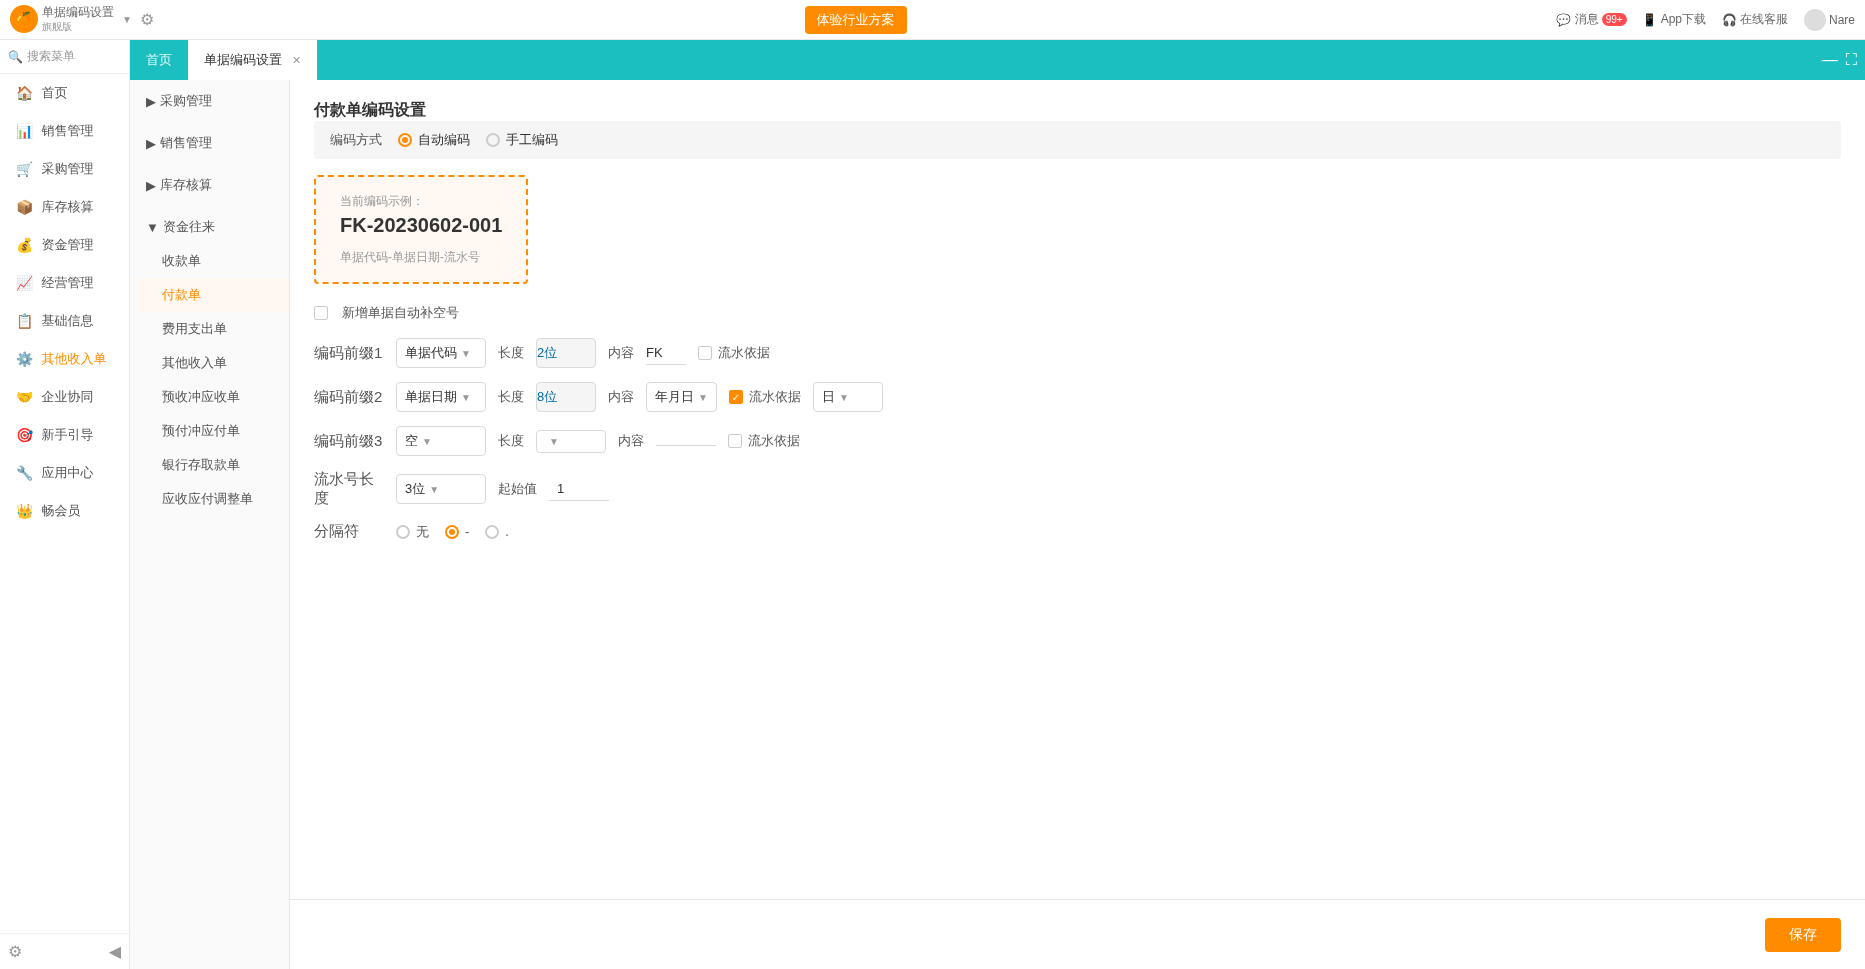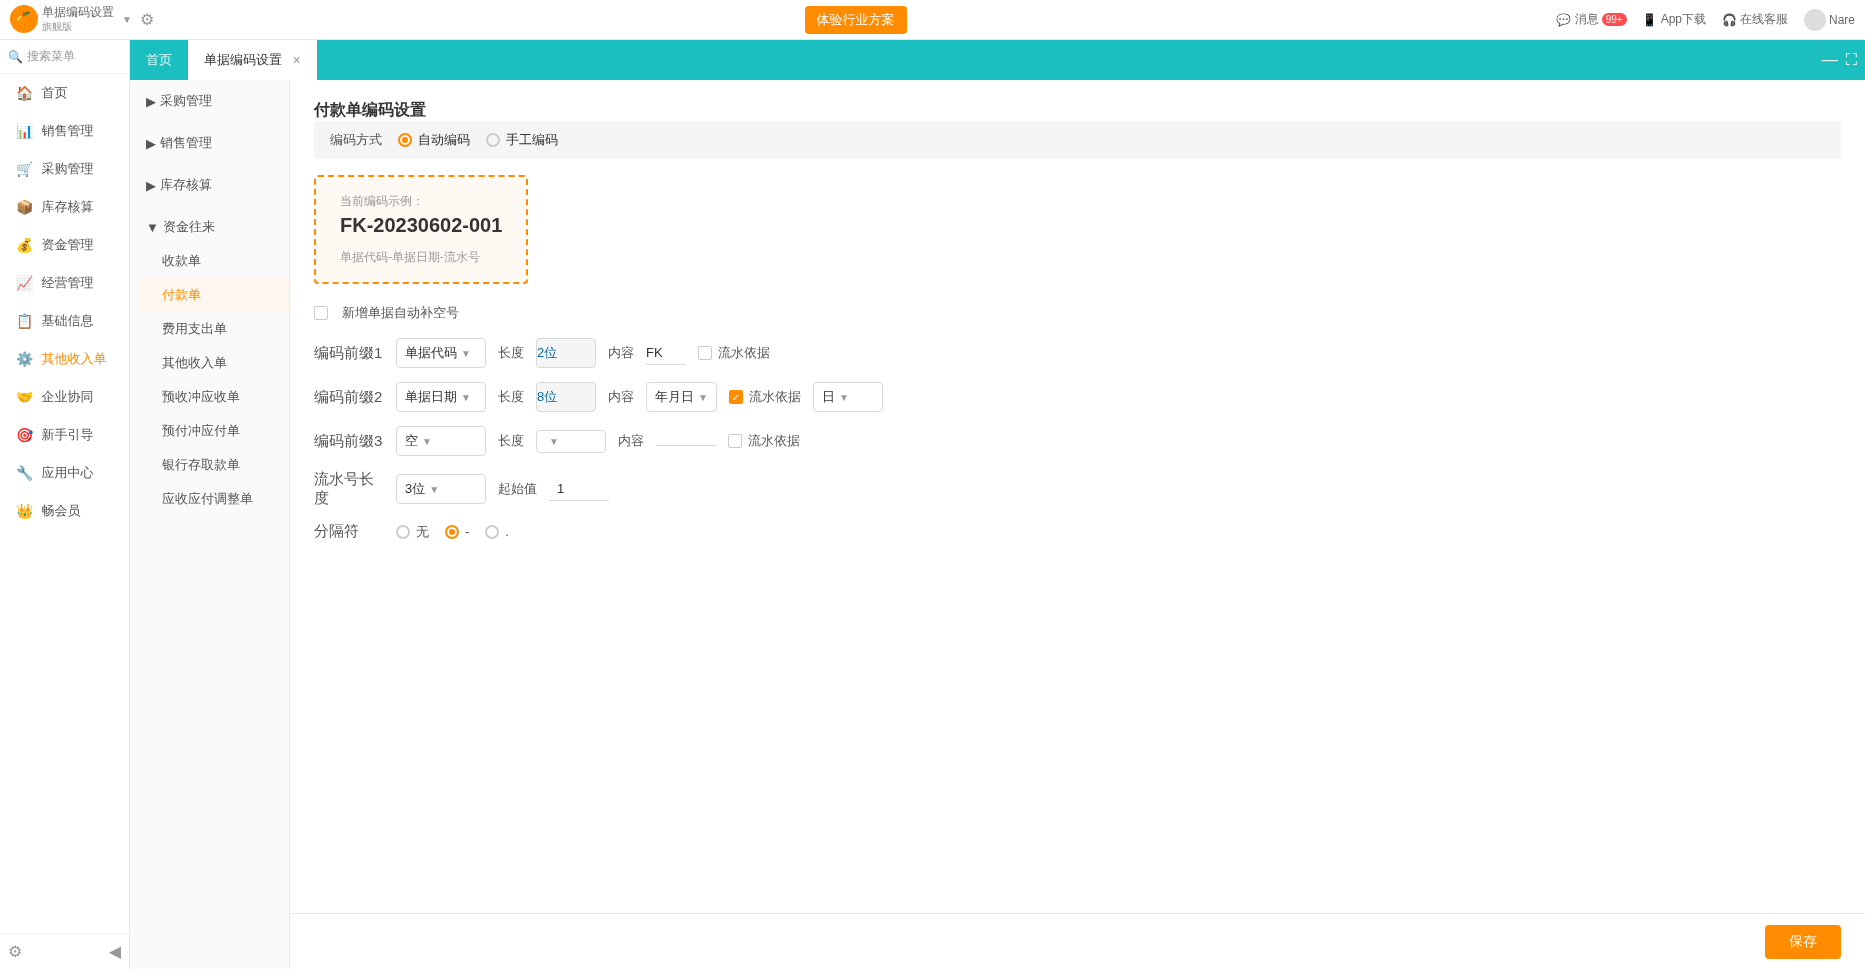--- a/index.html
+++ b/index.html
@@ -254,21 +254,21 @@
       color: white;
       font-size: 10px;
     }
 
     
     .separator-row { display: flex; align-items: center; gap: 12px; margin-bottom: 24px; font-size: 13px; color: #555; }
     .sep-radio-group { display: flex; align-items: center; gap: 16px; }
 
     
     .bottom-bar {
-      height: 56px;
+      height: 70px;
       background: #fff;
       border-top: 1px solid #e8e8e8;
       display: flex;
       align-items: center;
       justify-content: flex-end;
       padding: 0 24px;
       flex-shrink: 0;
     }
     .btn-save {
       background: #ff8c00;

